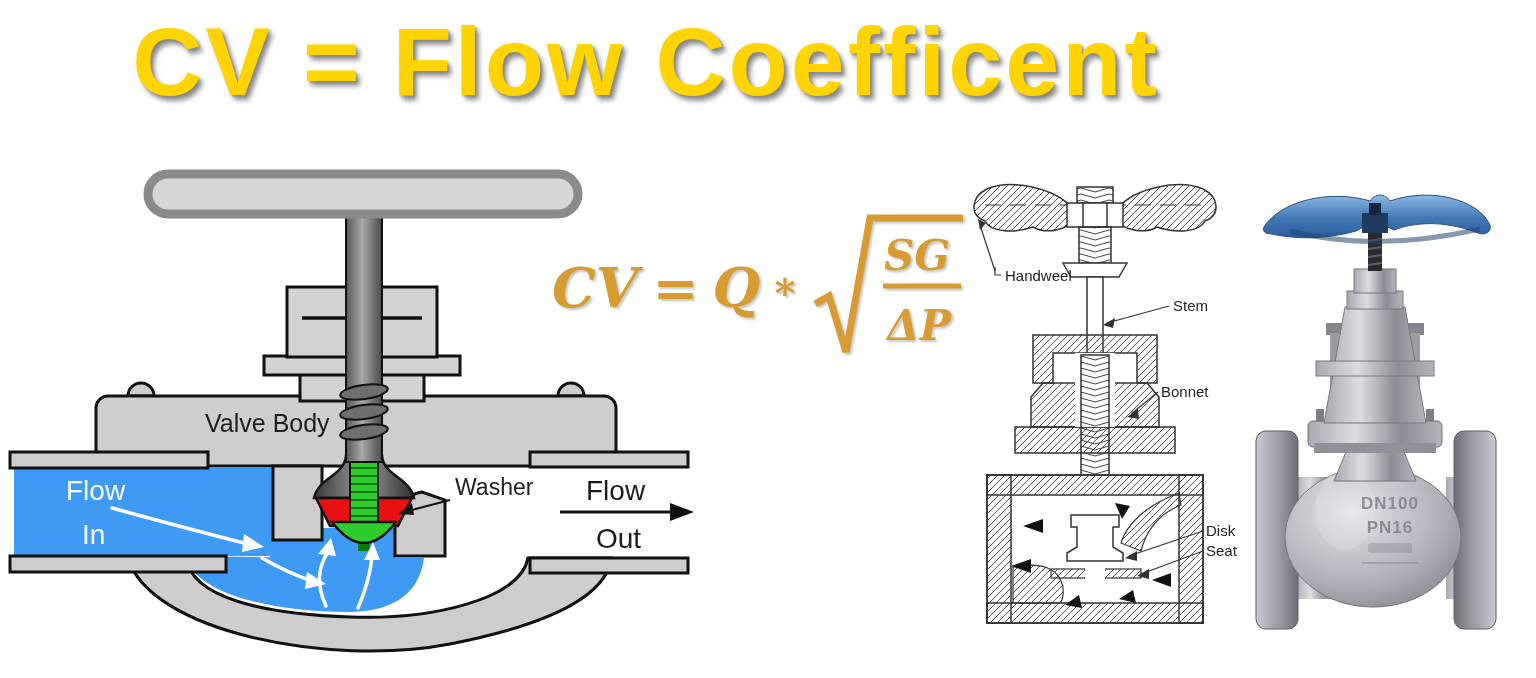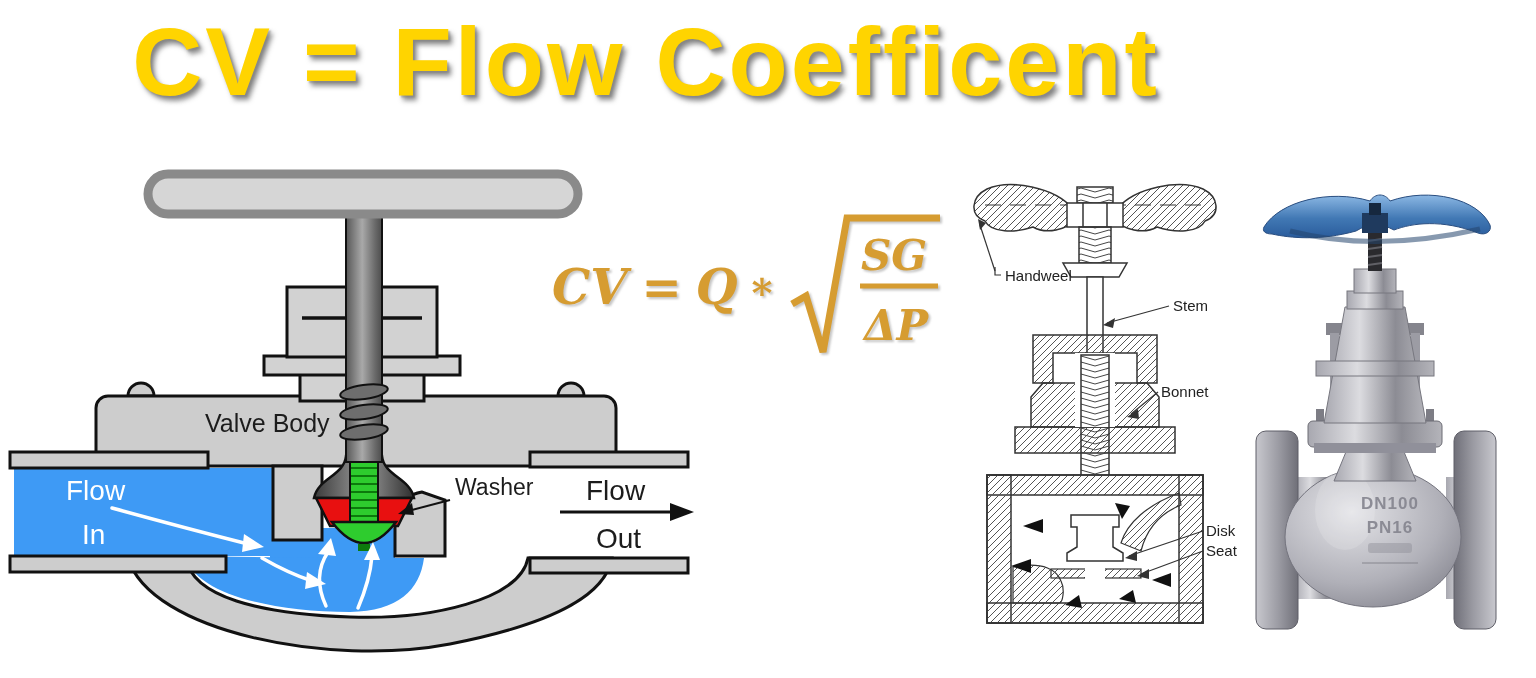--- a/index.html
+++ b/index.html
@@ -6,21 +6,21 @@
   #stage{position:relative;width:1536px;height:678px;background:#ffffff;overflow:hidden;
          font-family:"Liberation Sans",sans-serif;}
   .abs{position:absolute;}
   #title{left:0;top:6px;width:1276px;text-align:center;
          font-size:97px;font-weight:700;letter-spacing:3px;color:#FFD400;
          text-shadow:4px 5px 5px rgba(125,125,125,.85),2px 2px 2px rgba(140,140,140,.6);
          white-space:nowrap;margin-left:8px;}
   #formula{left:552px;top:206px;display:flex;align-items:center;gap:14px;
            color:#D69C31;font-family:"DejaVu Serif",serif;font-style:italic;font-weight:700;
            filter:drop-shadow(2px 2px 1px rgba(150,150,150,.55));}
-  #formula .big{font-size:48px;}
+  #formula .big{font-size:55px;}
   #formula .star{font-size:40px;padding-top:10px;}
   svg text{font-family:"Liberation Sans",sans-serif;}
   svg .serif{font-family:"DejaVu Serif",serif;font-style:italic;font-weight:700;}
   .lbl{fill:#1c1c1c;}
 </style>
 </head>
 <body>
 
 <div id="stage">
 

